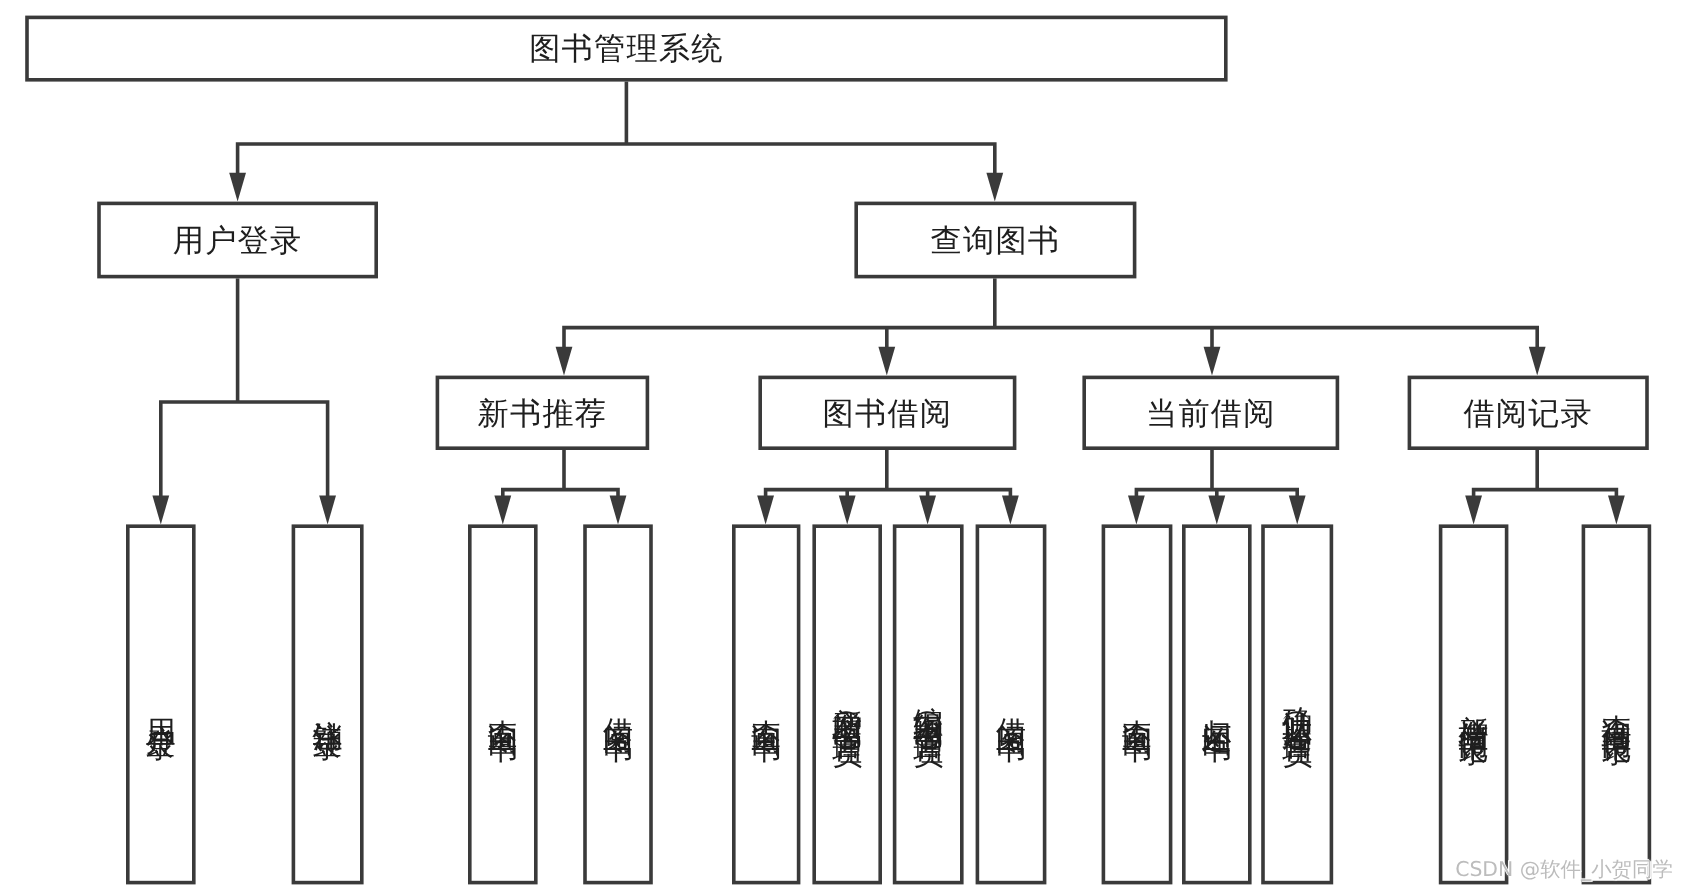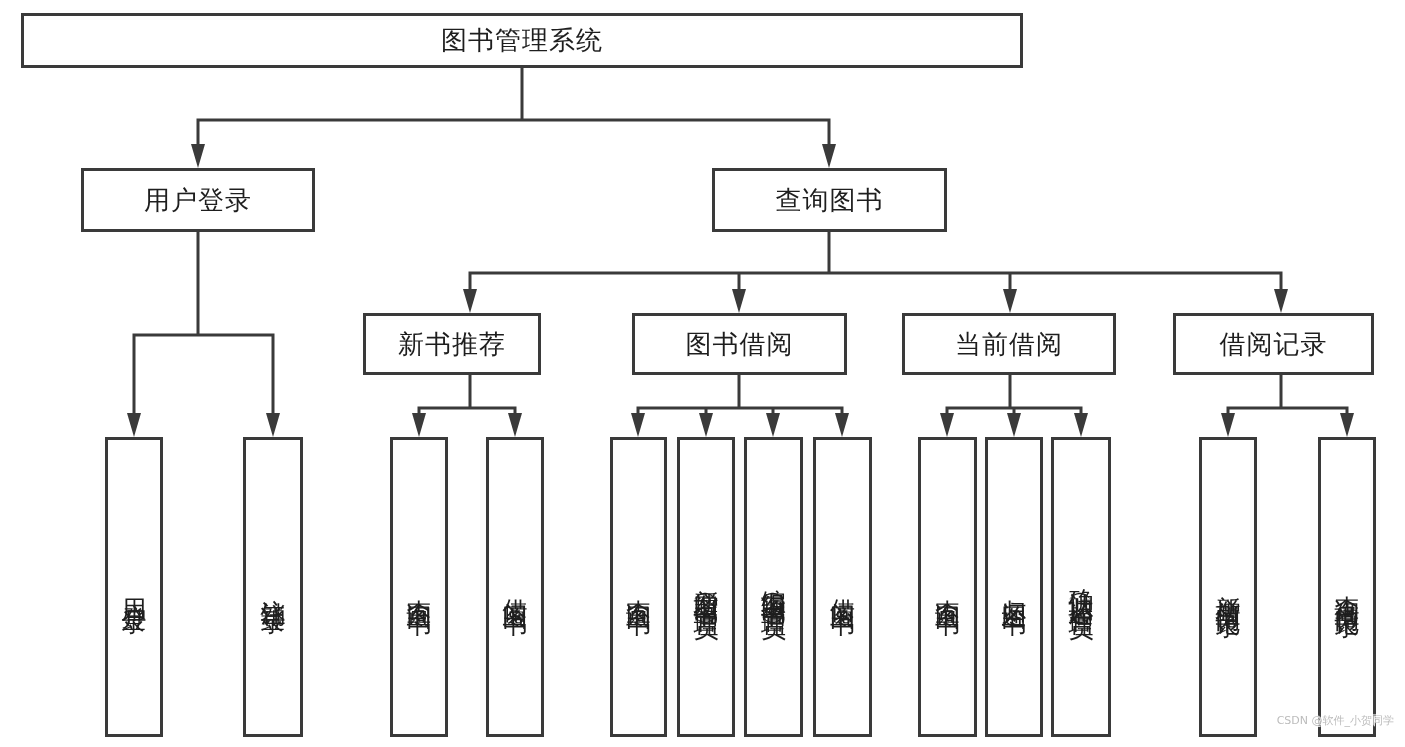--- a/index.html
+++ b/index.html
@@ -37,21 +37,21 @@
     text-orientation:mixed;
     font-size:25px;
     letter-spacing:4px;
     line-height:1;
     color:#1e1e1e;
   }
   .watermark{
     position:absolute;
     right:11px;top:713px;
     z-index:3;
-    font-size:11px;
+    font-size:17px;
     color:#bcbcbc;
     text-shadow:0 0 2px #fff,1px 1px 0 #fff,-1px -1px 0 #fff;
     white-space:nowrap;
   }
 </style>
 </head>
 <body>
 
 <div class="canvas">
 

